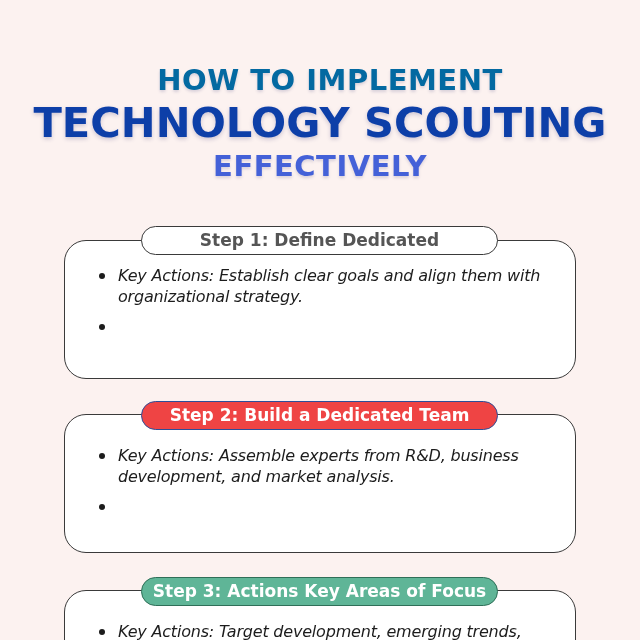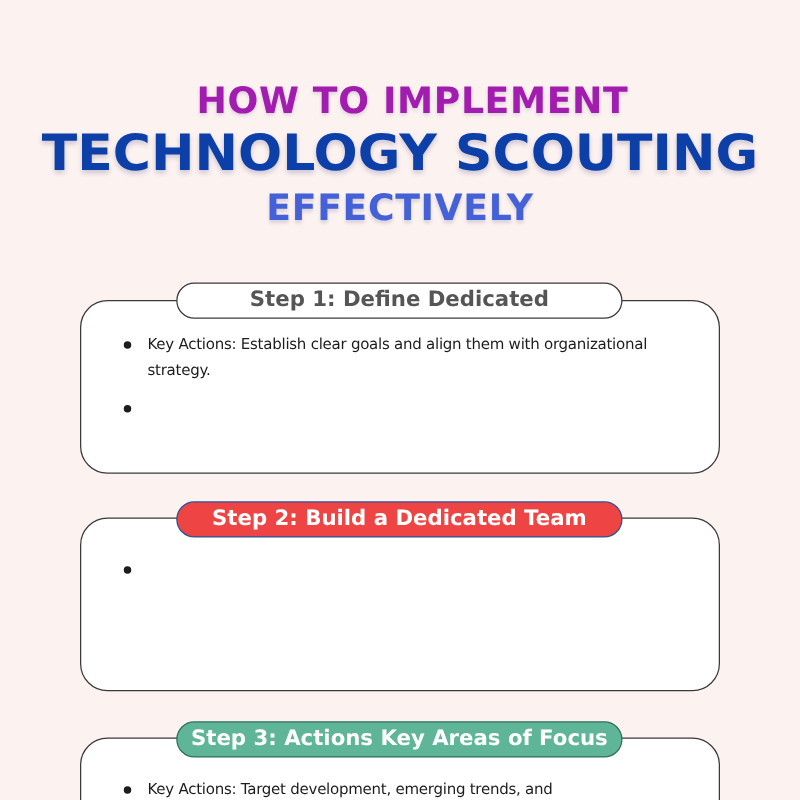--- a/index.html
+++ b/index.html
@@ -6,21 +6,21 @@
   html, body { width: 640px; height: 640px; overflow: hidden; }
   body {
     background: #fcf2f0;
     font-family: "DejaVu Sans", sans-serif;
     position: relative;
   }
   .title-block { position: absolute; left: 0; top: 60px; width: 640px; text-align: center; }
   .t1 {
     font-family: "DejaVu Sans", sans-serif;
     font-weight: bold;
-    color: #a21caf;
+    color: #0369a1;
     font-size: 29px;
     letter-spacing: 0.5px;
     line-height: 40px;
     text-shadow: 0 2px 3px rgba(60,60,120,0.18);
     padding-left: 20px;
   }
   .t2 {
     font-family: "DejaVu Sans", sans-serif;
     font-weight: bold;
     color: #0d3fa8;
@@ -68,25 +68,26 @@
   ul.bullets {
     list-style: none;
     position: absolute;
     left: 34px;
     right: 20px;
   }
   ul.bullets li {
     position: relative;
     padding-left: 19px;
     font-family: "DejaVu Sans", sans-serif;
-    font-size: 12px;
+    font-size: 16px;
     line-height: 21px;
     color: #1c1c1c;
     margin-bottom: 9px;
     letter-spacing: -0.2px;
+    font-style: italic;
   }
   ul.bullets li .dot {
     position: absolute;
     left: 0;
     top: 8px;
     width: 6px;
     height: 6px;
     border-radius: 50%;
     background: #1c1c1c;
   }
@@ -104,20 +105,21 @@
 <div class="card" style="top:240px; height:139px;">
   <ul class="bullets" style="top:24px;">
     <li><span class="dot"></span><span>Key Actions: Establish clear goals and align them with organizational strategy.</span></li>
     <li><span class="dot"></span></li>
   </ul>
 </div>
 
 <div class="pill blue" style="top:401px;">Step 2: Build a Dedicated Team</div>
 <div class="card" style="top:414px; height:139px;">
   <ul class="bullets" style="top:30px;">
+    <li><span class="dot"></span><span>Key Actions: Assemble experts from R&amp;D, business development, and market analysis.</span></li>
     <li><span class="dot"></span></li>
   </ul>
 </div>
 
 <div class="pill green" style="top:577px;">Step 3: Actions Key Areas of Focus</div>
 <div class="card" style="top:590px; height:120px;">
   <ul class="bullets" style="top:30px;">
     <li><span class="dot"></span><span>Key Actions: Target development, emerging trends, and</span></li>
   </ul>
 </div>

